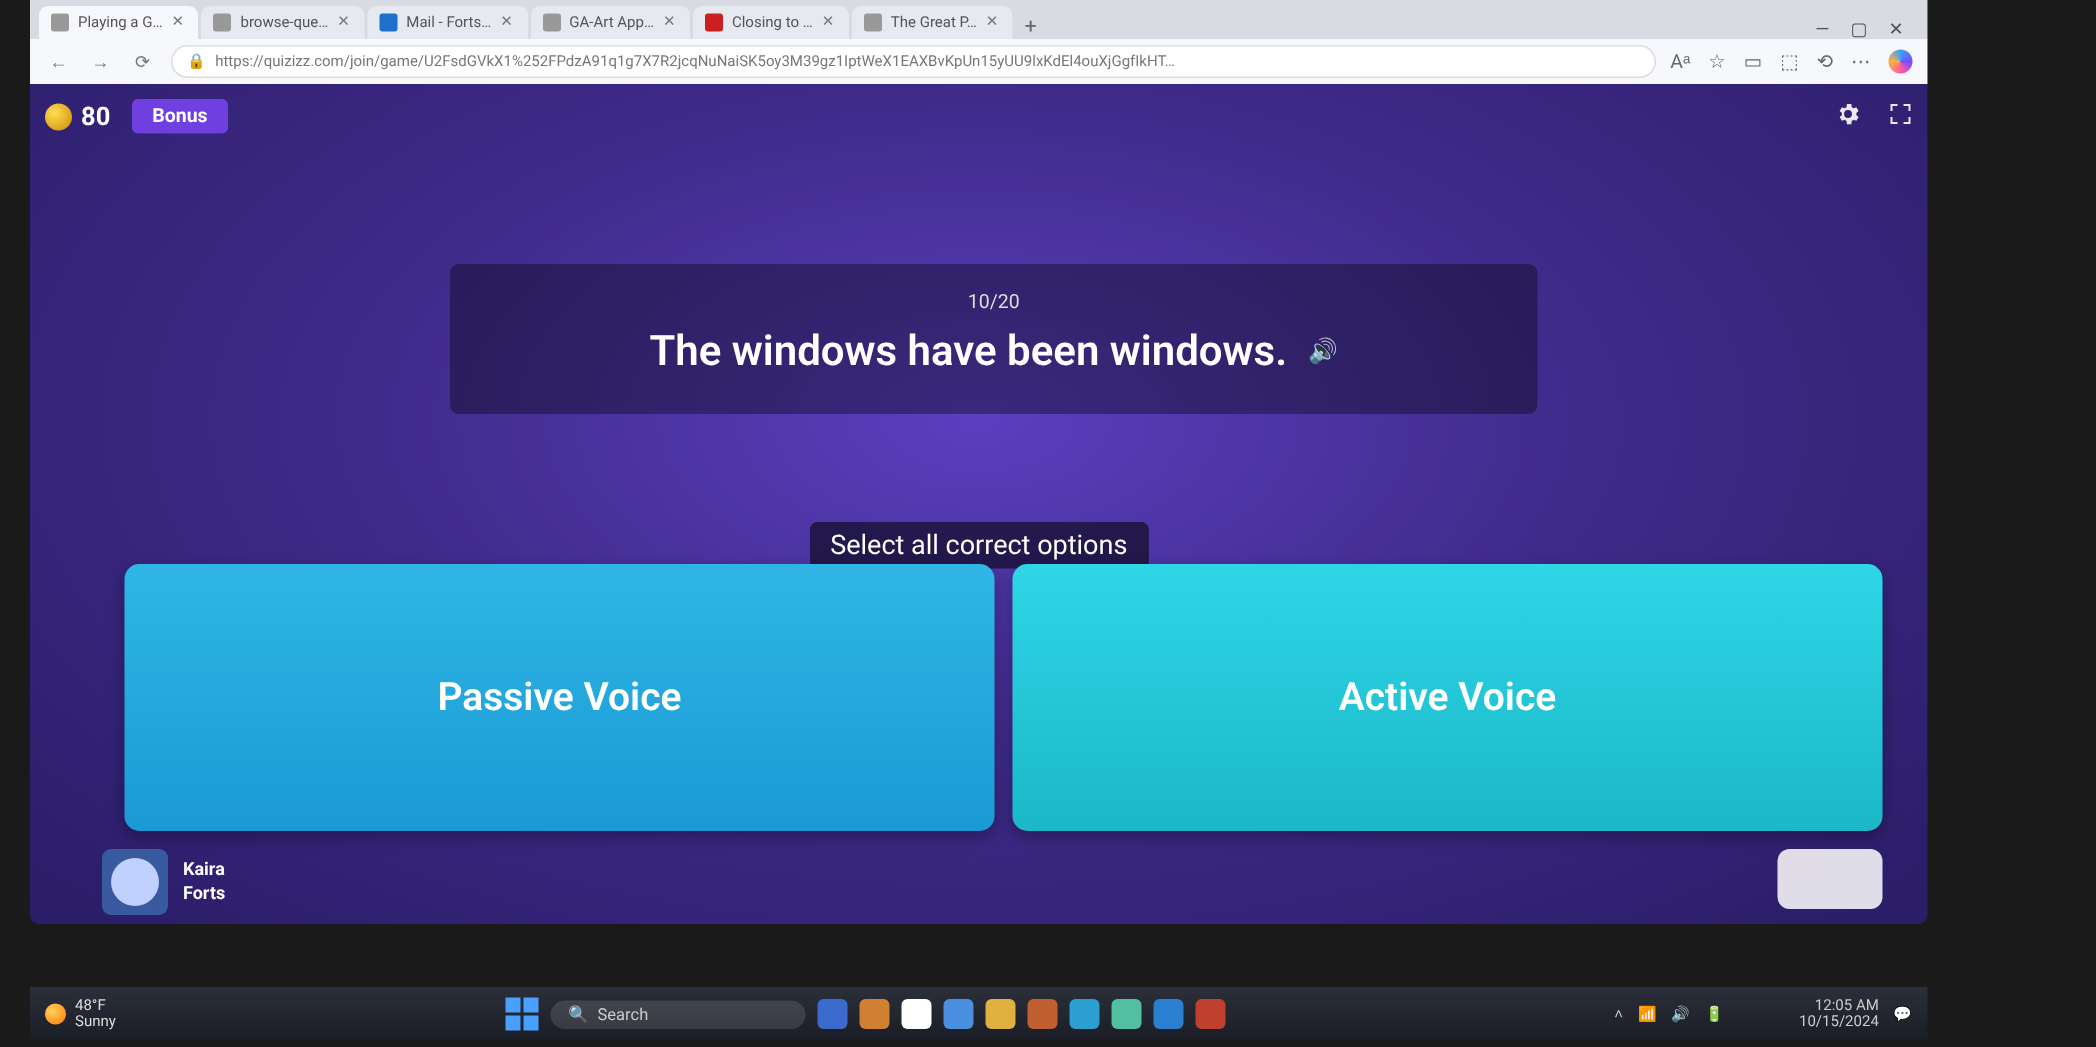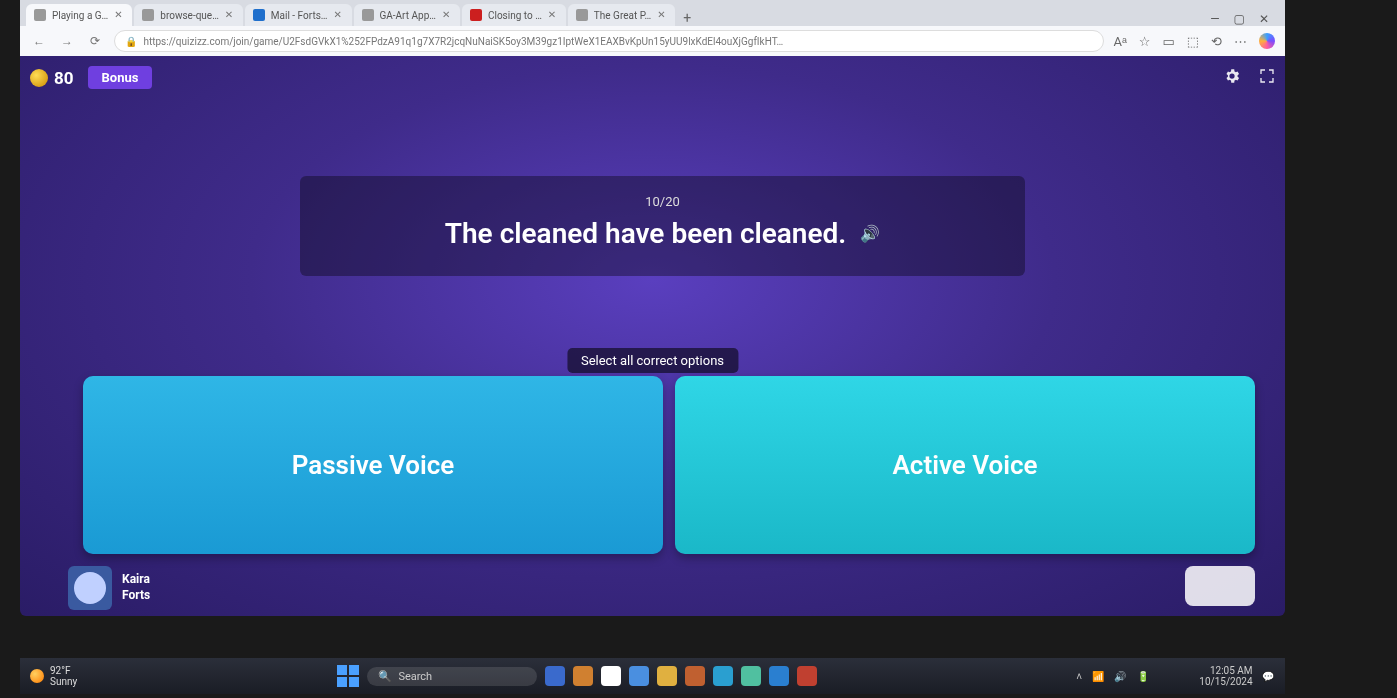--- a/index.html
+++ b/index.html
@@ -31,21 +31,21 @@
   .score { color:#fff; font-weight:700; font-size:17px; }
   .bonus { margin-left:14px; background:#6f3fe0; color:#fff; font-size:13px; font-weight:700; padding:4px 14px; border-radius:4px; }
   .top-right { margin-left:auto; display:flex; gap:18px; align-items:center; }
   .gear,.fs { color:#fff; font-size:16px; opacity:.9; }
 
   .question-panel { position:absolute; left:280px; right:260px; top:120px; background:rgba(0,0,0,.35); border-radius:6px; padding:18px 30px 26px; text-align:center; }
   .qcount { color:#ddd; font-size:13px; margin-bottom:8px; }
   .qtext { color:#fff; font-size:28px; font-weight:600; display:inline-flex; align-items:center; gap:14px; }
   .speaker { color:#7fe0e0; font-size:16px; }
 
-  .instruction { position:absolute; top:292px; left:50%; transform:translateX(-50%); background:rgba(0,0,0,.55); color:#fff; font-size:13px; padding:5px 14px; border-radius:5px; }
+  .instruction { position:absolute; top:292px; left:50%; transform:translateX(-50%); background:rgba(0,0,0,.55); color:#fff; font-size:18px; padding:5px 14px; border-radius:5px; }
 
   .answers { position:absolute; top:320px; left:30px; right:30px; bottom:62px; display:flex; gap:12px;padding-left:33px; }
   .answer { flex:1; border-radius:10px; display:flex; align-items:center; justify-content:center; color:#fff; font-size:26px; font-weight:600; cursor:pointer; box-shadow:0 4px 10px rgba(0,0,0,.3); }
   .answer.a1 { background:linear-gradient(180deg,#2fb6e6 0%,#1a9ad4 100%); }
   .answer.a2 { background:linear-gradient(180deg,#2fd6e6 0%,#1ab8c8 100%); }
 
   .player { position:absolute; left:30px; bottom:6px; display:flex; align-items:center; gap:10px;padding-left:18px; }
   .avatar { width:44px; height:44px; border-radius:6px; background:#3a5aa0; position:relative; overflow:hidden; }
   .avatar::before { content:""; position:absolute; inset:6px; border-radius:50%; background:#c0d0ff; }
   .pnames { color:#fff; font-size:12px; font-weight:700; line-height:1.3; }
@@ -140,21 +140,21 @@
         <svg width="16" height="16" viewBox="0 0 24 24" fill="none" stroke="#fff" stroke-width="2">
             <path d="M3 9V3h6M21 9V3h-6M3 15v6h6M21 15v6h-6"></path>
           </svg>
       </span>
     </div>
   </div>
 
   <div class="question-panel">
     <div class="qcount">10/20</div>
     <div class="qtext">
-      <span>The cleaned have been cleaned.</span>
+      <span>The windows have been windows.</span>
       <span class="speaker">🔊</span>
     </div>
   </div>
 
   <div class="instruction">Select all correct options</div>
 
   <div class="answers">
     <div class="answer a1">
       <span>Passive Voice</span>
     </div>
@@ -171,21 +171,21 @@
     </div>
   </div>
 
   <div class="powerup"></div>
 </div>
 
 <div class="taskbar">
   <div class="weather">
     <span class="wicon"></span>
     <div>
-      <div>92°F</div>
+      <div>48°F</div>
       <div>Sunny</div>
     </div>
   </div>
   <div class="tb-center">
     <div class="start">
         <div></div>
         <div></div>
         <div></div>
         <div></div>
       </div>

